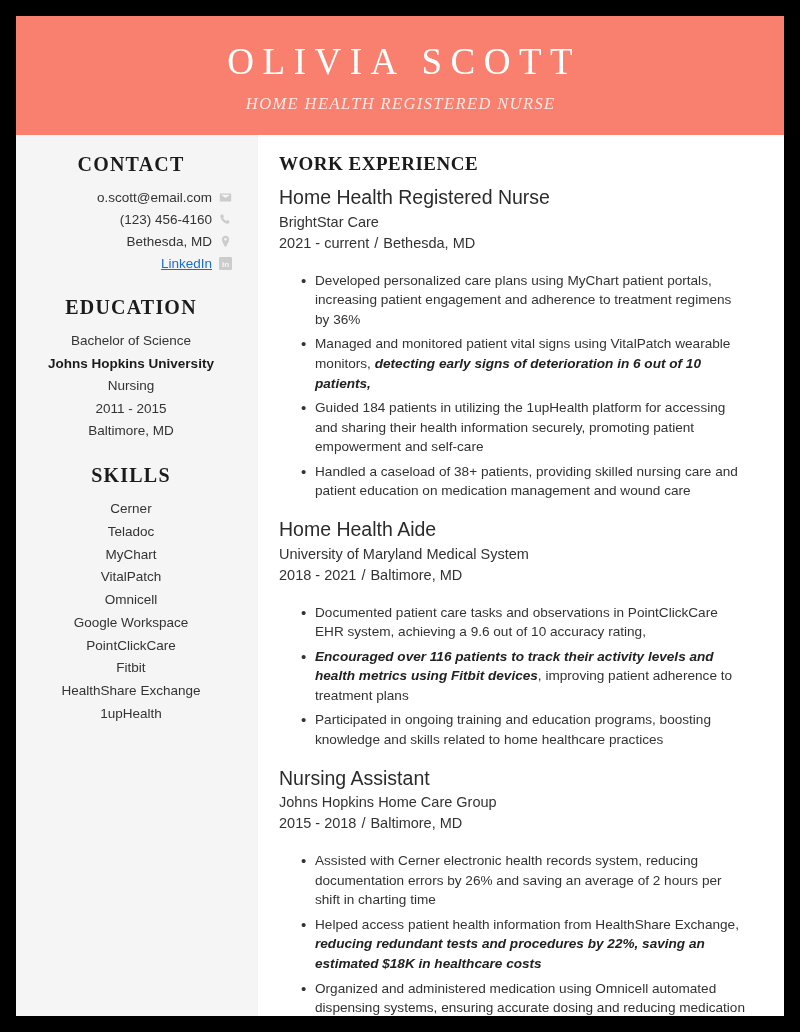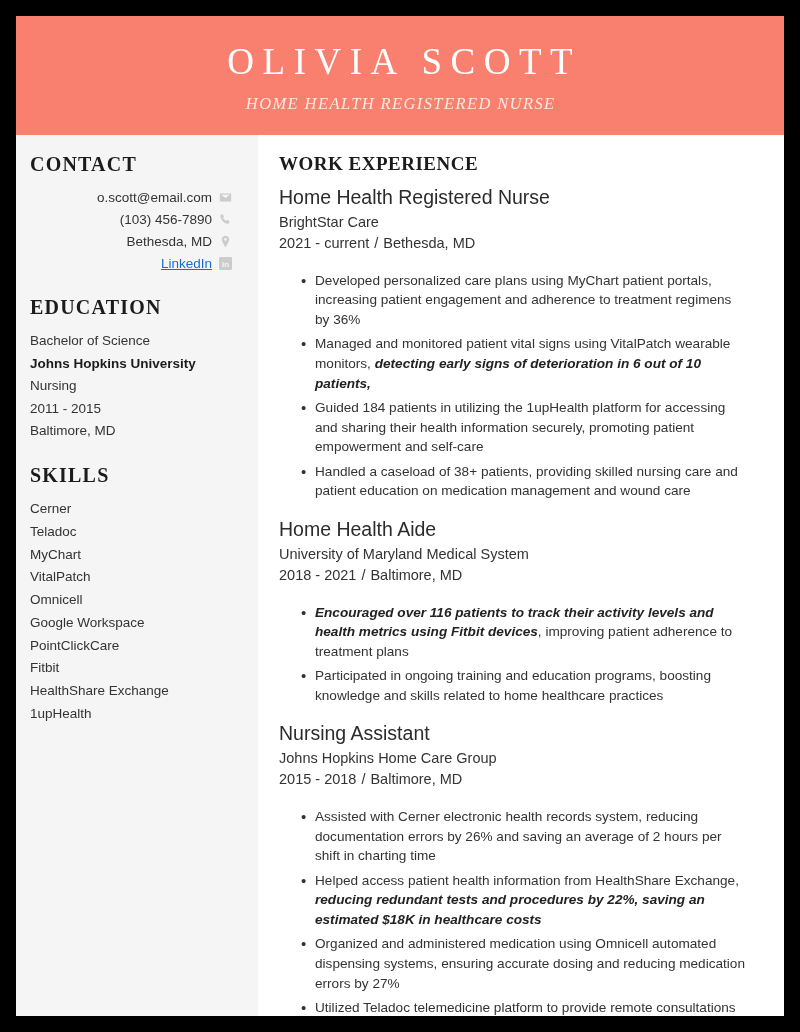--- a/index.html
+++ b/index.html
@@ -63,21 +63,21 @@
     flex: 1 1 auto;
     min-height: 0;
     align-items: stretch;
   }
 
   .sidebar {
     width: 242px;
     flex: 0 0 242px;
     background: #f5f5f5;
     padding: 18px 26px 20px 14px;
-    text-align: left;
+    text-align: center;
   }
 
   .main {
     flex: 1 1 auto;
     background: #ffffff;
     padding: 18px 22px 20px 21px;
   }
 
   
   .side-heading {
@@ -196,21 +196,21 @@
         <div id="contact-list">
             <div class="contact-line">
               <span class="contact-text">o.scott@email.com</span>
               <span class="cicon">
                 <svg viewBox="0 0 16 16" width="13" height="13" fill="currentColor">
                   <path d="M1 3.2h14v9.6H1V3.2zm1.5 1.3 5.5 4 5.5-4H2.5z"></path>
                 </svg>
               </span>
             </div>
             <div class="contact-line">
-              <span class="contact-text">(103) 456-7890</span>
+              <span class="contact-text">(123) 456-4160</span>
               <span class="cicon">
                 <svg viewBox="0 0 16 16" width="13" height="13" fill="currentColor">
                   <path d="M4.6 1.5 6.3 4.2 4.9 5.6c.7 1.8 2.1 3.3 3.9 4.1l1.4-1.4 2.7 1.7-.6 2.3c-.2.7-.9 1.1-1.6 1C6.1 12.6 2.3 8.6 1.6 3.6c-.1-.7.3-1.4 1-1.6l2-.5z"></path>
                 </svg>
               </span>
             </div>
             <div class="contact-line">
               <span class="contact-text">Bethesda, MD</span>
               <span class="cicon">
                 <svg viewBox="0 0 16 16" width="13" height="13" fill="currentColor">
@@ -269,20 +269,21 @@
               <li><span>Managed and monitored patient vital signs using VitalPatch wearable monitors, </span><span class="em">detecting early signs of deterioration in 6 out of 10 patients,</span></li>
               <li><span>Guided 184 patients in utilizing the 1upHealth platform for accessing and sharing their health information securely, promoting patient empowerment and self-care</span></li>
               <li><span>Handled a caseload of 38+ patients, providing skilled nursing care and patient education on medication management and wound care</span></li>
             </ul>
           </div>
           <div class="job">
             <div class="job-role">Home Health Aide</div>
             <div class="job-company">University of Maryland Medical System</div>
             <div class="job-meta"><span>2018 - 2021</span><span class="sep">/</span><span>Baltimore, MD</span></div>
             <ul class="bullets">
+              <li><span>Documented patient care tasks and observations in PointClickCare EHR system, achieving a 9.6 out of 10 accuracy rating,</span></li>
               <li><span class="em">Encouraged over 116 patients to track their activity levels and health metrics using Fitbit devices</span><span>, improving patient adherence to treatment plans</span></li>
               <li><span>Participated in ongoing training and education programs, boosting knowledge and skills related to home healthcare practices</span></li>
             </ul>
           </div>
           <div class="job">
             <div class="job-role">Nursing Assistant</div>
             <div class="job-company">Johns Hopkins Home Care Group</div>
             <div class="job-meta"><span>2015 - 2018</span><span class="sep">/</span><span>Baltimore, MD</span></div>
             <ul class="bullets">
               <li><span>Assisted with Cerner electronic health records system, reducing documentation errors by 26% and saving an average of 2 hours per shift in charting time</span></li>

